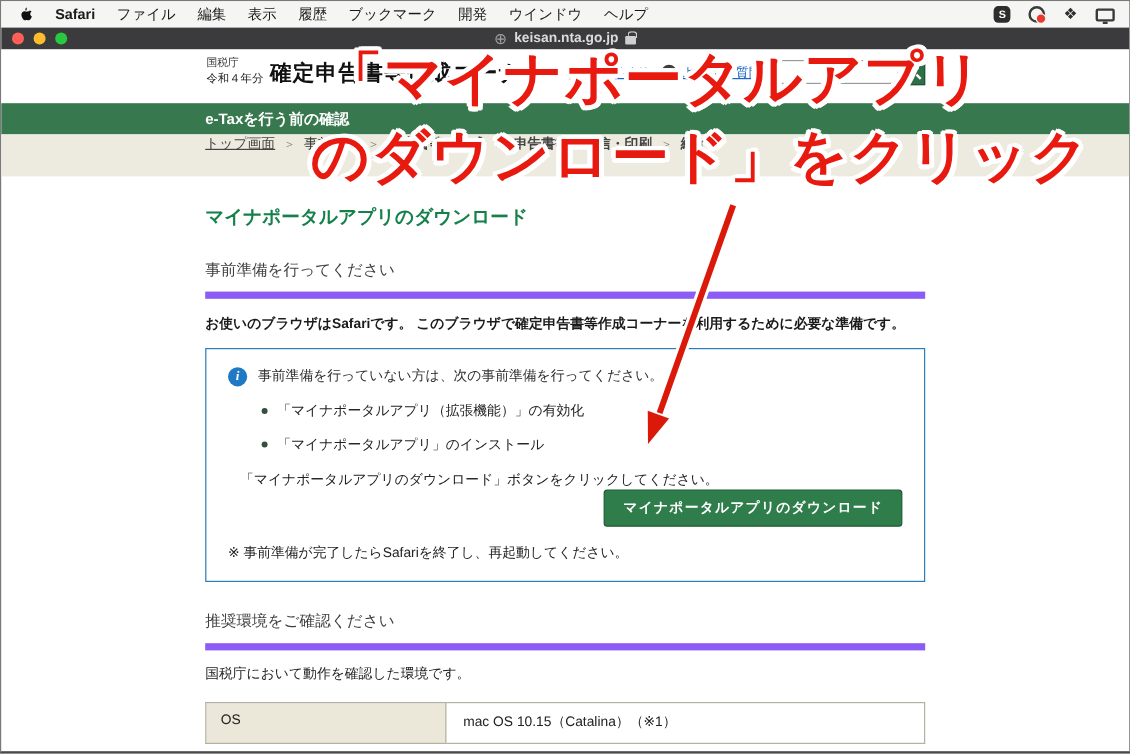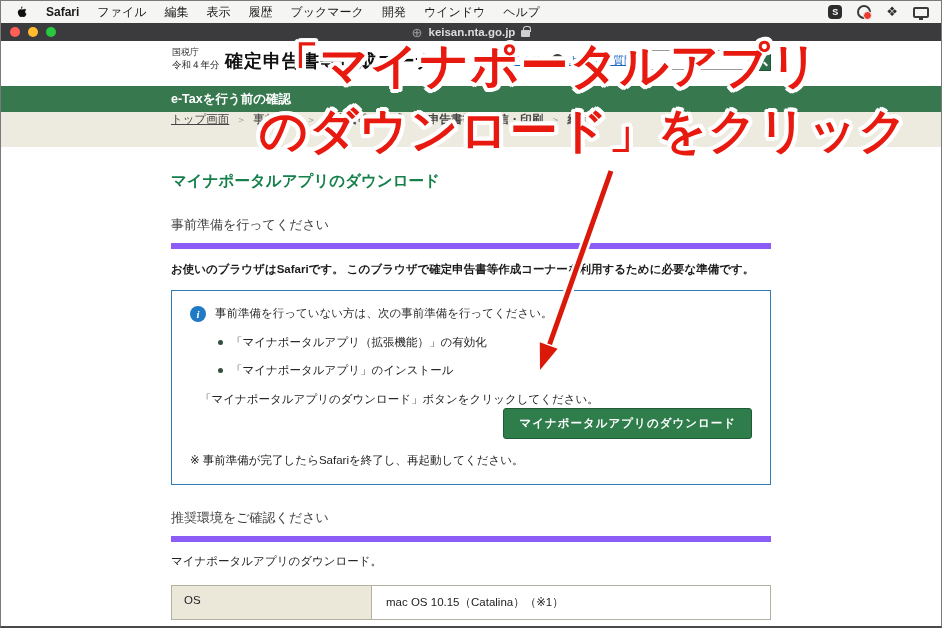--- a/index.html
+++ b/index.html
@@ -208,21 +208,21 @@
         <li>「マイナポータルアプリ」のインストール</li>
       </ul>
       <p class="instruction">「マイナポータルアプリのダウンロード」ボタンをクリックしてください。</p>
       <div class="btn-row">
         <span class="download-btn">マイナポータルアプリのダウンロード</span>
       </div>
       <p class="restart-note">※ 事前準備が完了したらSafariを終了し、再起動してください。</p>
     </div>
 
     <h2 class="section-title">推奨環境をご確認ください</h2>
-    <p class="env-note">マイナポータルアプリのダウンロード。</p>
+    <p class="env-note">国税庁において動作を確認した環境です。</p>
 
     <table class="env">
       <tbody>
           <tr>
         <th>OS</th>
         <td>
           <div>mac OS 10.15（Catalina）（※1）</div>
 
         </td>
       </tr>

